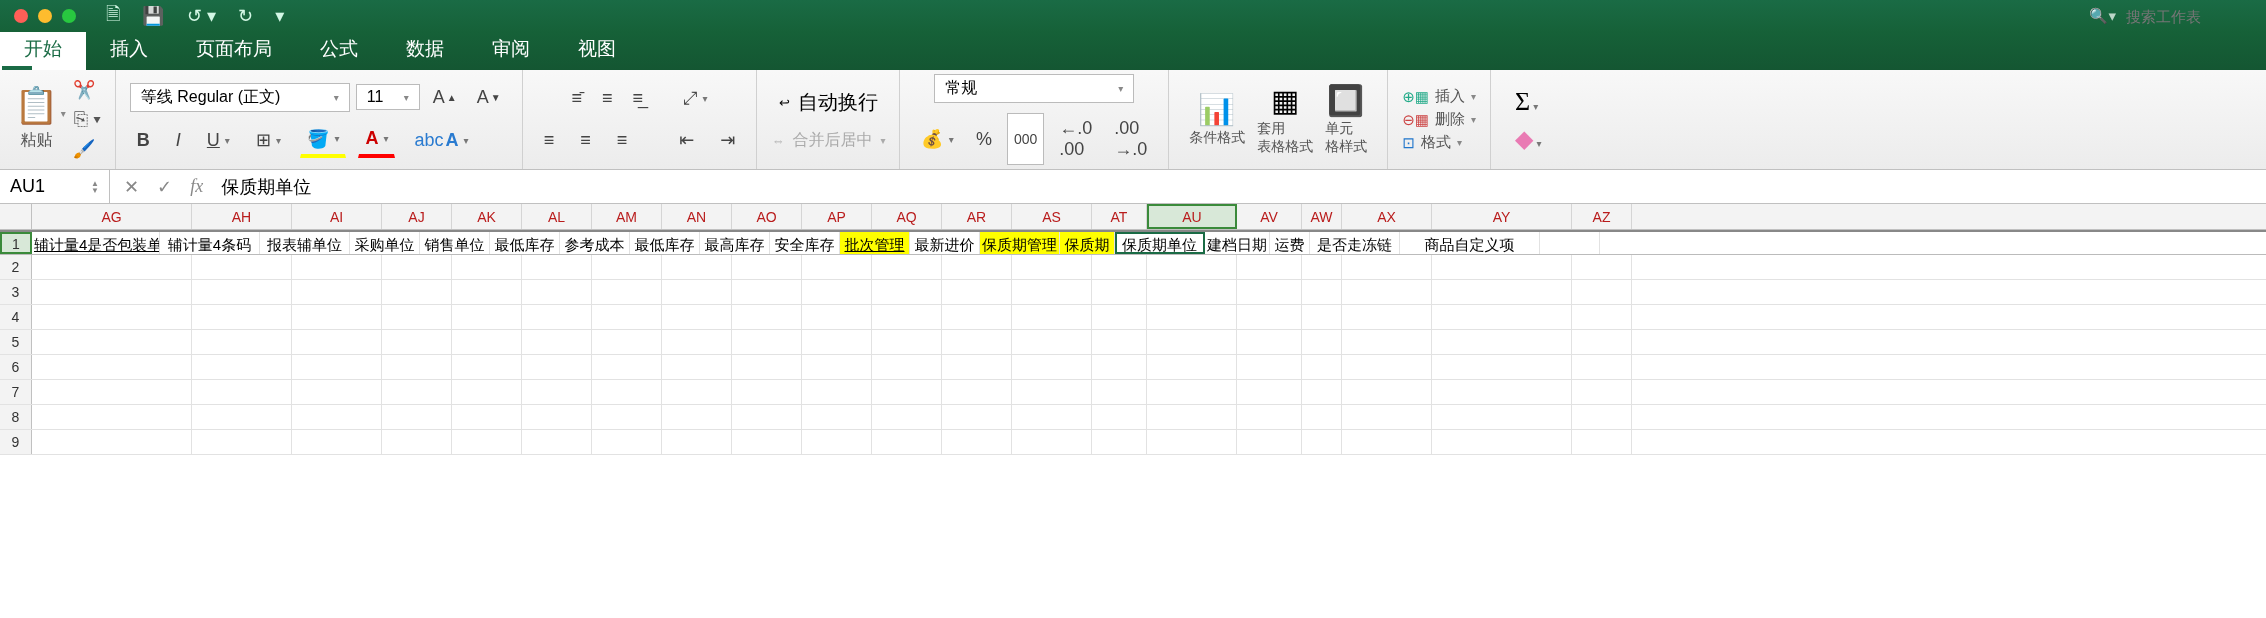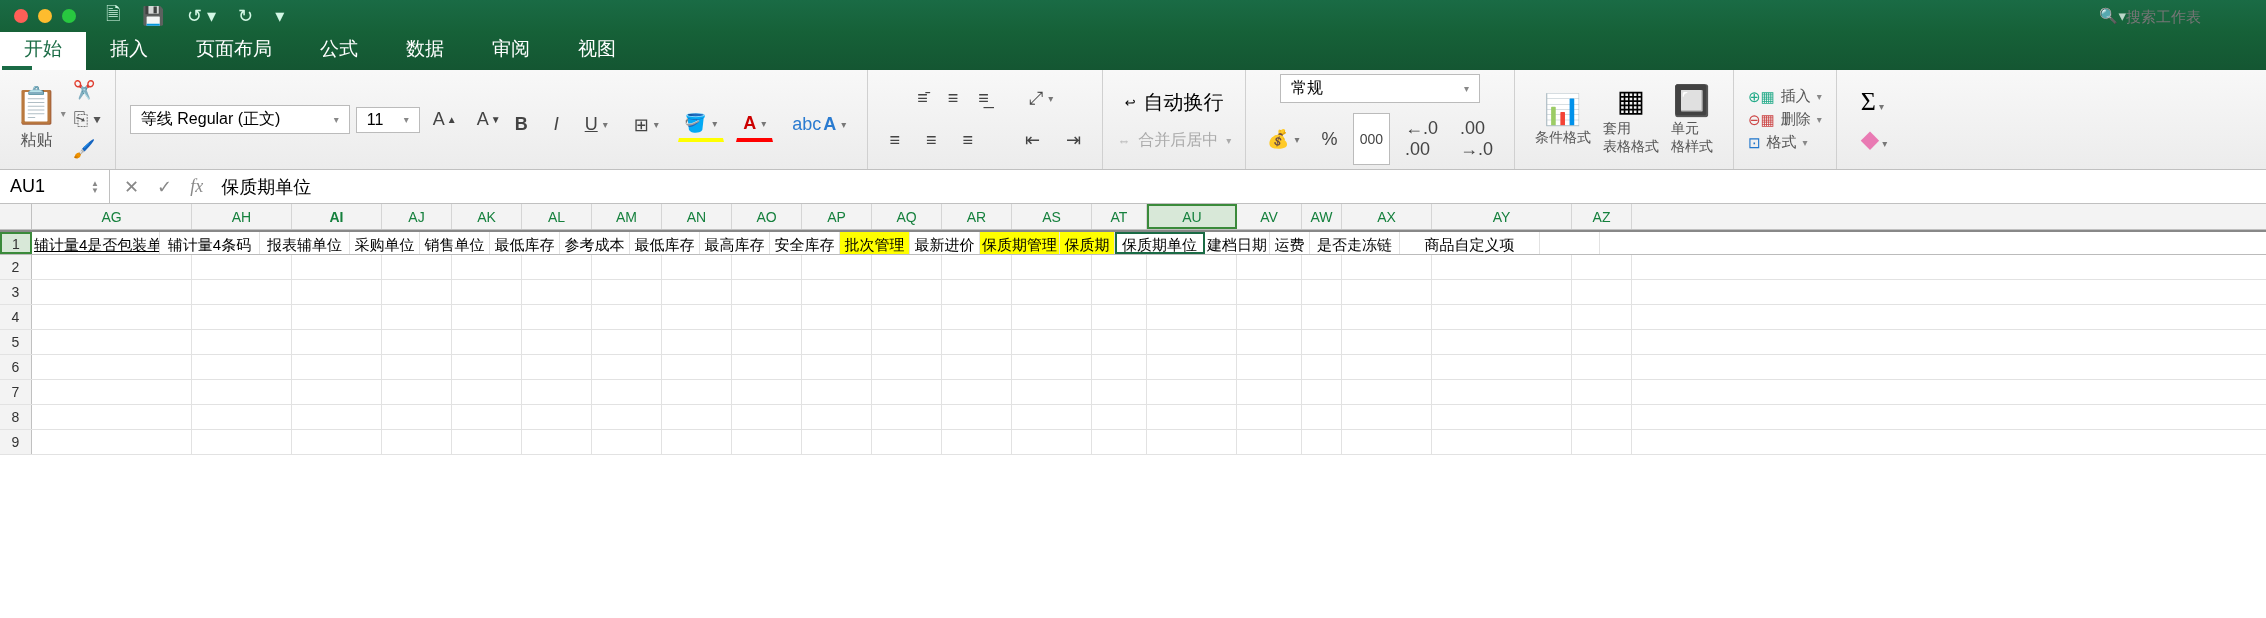--- a/index.html
+++ b/index.html
@@ -22,21 +22,21 @@
   .traffic { display:flex; gap:10px; padding-left:14px; }
   .dot { width:14px; height:14px; border-radius:50%; }
   .dot.red{background:#ff5f57;}
   .dot.ylw{background:#febc2e;}
   .dot.grn{background:#28c840;}
   .qat { display:flex; gap:22px; align-items:center; margin-left:30px; font-size:18px; color:#dfe;}
   .qat span{opacity:.95;}
   .title-center { position:absolute; left:0; right:0; text-align:center; font-size:18px; font-weight:500; pointer-events:none;}
   .title-center .xicon{color:#fff;font-size:14px;margin-right:6px;}
   .search-box { margin-left:auto; margin-right:20px; display:flex; align-items:center; color:#bcd6c8; font-size:15px;}
-  .search-box input { background:transparent; border:none; color:#bcd6c8; font-size:15px; width:120px; outline:none;}
+  .search-box input { background:transparent; border:none; color:#bcd6c8; font-size:15px; width:120px; outline:none;margin-left:10px;}
   .tabstrip { height:38px; background:linear-gradient(#166138,#145632); display:flex; align-items:flex-end; color:#fff; font-size:19px;}
   .tab { padding:8px 24px; cursor:pointer;}
   .tab.active { background:#fff; color:#1a6b45; font-weight:500; border-radius:3px 3px 0 0;}
   .ribbon { height:100px; background:linear-gradient(#f8f8f8,#ececec); border-bottom:1px solid #c0c0c0; display:flex; align-items:stretch;}
   .group { display:flex; align-items:center; padding:0 14px; border-right:1px solid #d0d0d0;}
   .col { display:flex; flex-direction:column; justify-content:center; align-items:center; gap:2px;}
   .big-icon { font-size:36px; line-height:1; }
   .lbl { font-size:16px; color:#555; margin-top:4px;}
   .mini-col{display:flex; flex-direction:column; gap:8px; justify-content:center; margin-left:8px;}
   .mini-col span{font-size:18px; color:#555;}
@@ -62,21 +62,21 @@
   .fbar{height:34px;border-bottom:1px solid #c0c0c0;display:flex;align-items:center;background:#fff;}
   .namebox{width:110px;border-right:1px solid #c0c0c0;padding:0 10px;font-size:18px;display:flex;align-items:center;justify-content:space-between;height:100%;}
   .namebox .stepper{display:flex;flex-direction:column;font-size:8px;line-height:7px;color:#888;}
   .fedit{display:flex;align-items:center;gap:18px;padding-left:14px;font-size:18px;color:#888;flex:1;}
   .fedit .fval{color:#000;}
   .fx{font-style:italic;font-family:serif;color:#888;}
   
   .grid{overflow:hidden;}
   .ghead{display:flex;background:#f3f3f3;border-bottom:1px solid #c0c0c0;height:26px;}
   .corner{width:32px;border-right:1px solid #c0c0c0;}
-  .ch{border-right:1px solid #d5d5d5;text-align:center;font-size:14px;color:#15803d;line-height:26px;flex-shrink:0;}
+  .ch{border-right:1px solid #d5d5d5;text-align:center;font-size:14px;color:#b91c1c;line-height:26px;flex-shrink:0;}
   .ch.sel{background:#d8e8d8;border:2px solid #3a8a3a;line-height:22px;}
   .gridbody{}
   .grow{display:flex;height:25px;border-bottom:1px solid #e2e2e2;}
   .rh{width:32px;border-right:1px solid #c0c0c0;background:#f3f3f3;text-align:center;font-size:14px;color:#333;line-height:25px;flex-shrink:0;}
   .rh.sel{background:#d8e8d8;border:2px solid #3a8a3a;line-height:21px;}
   .cell{border-right:1px solid #e2e2e2;font-size:15px;line-height:25px;padding:0 2px;white-space:nowrap;overflow:hidden;flex-shrink:0;text-align:center;}
   .cell.hl{background:#ffff00;}
   .cell.selc{outline:2px solid #1a6b45;outline-offset:-2px;position:relative;}
   .grow.first{border-top:2px solid #888;border-bottom:1px solid #bbb;}
   .greenline{height:4px;background:#1a6b45;width:30px;position:absolute;}
@@ -124,21 +124,21 @@
       <span class="lbl">粘贴</span>
     </div>
     <span style="font-size:10px;color:#888;align-self:flex-start;margin-top:38px;margin-left:2px;">▾</span>
     <div class="mini-col">
       <span>✂️</span>
       <span>⎘ ▾</span>
       <span>🖌️</span>
     </div>
   </div>
 
-  <div class="group" style="flex-direction:row;justify-content:center;align-items:center;">
+  <div class="group" style="flex-direction:column;justify-content:center;align-items:flex-start;">
     <div class="fontrow">
       <div class="fontname">
         <span>等线 Regular (正文)</span>
           <span style="font-size:10px;color:#888;">▾</span>
       </div>
       <div class="fontsize">
         <span>11</span>
           <span style="font-size:10px;color:#888;">▾</span>
       </div>
       <span class="btn">A<span style="font-size:10px">▲</span></span>
@@ -266,21 +266,21 @@
     <span class="fx">fx</span>
     <span class="fval">保质期单位</span>
   </div>
 </div>
 
 <div class="grid">
   <div class="ghead" id="ghead">
     <div class="corner"></div>
   <div class="ch" style="width: 160px;">AG</div>
       <div class="ch" style="width: 100px;">AH</div>
-      <div class="ch" style="width: 90px; font-weight: bold;">AI</div>
+      <div class="ch" style="width: 90px;">AI</div>
       <div class="ch" style="width: 70px;">AJ</div>
       <div class="ch" style="width: 70px;">AK</div>
       <div class="ch" style="width: 70px;">AL</div>
       <div class="ch" style="width: 70px;">AM</div>
       <div class="ch" style="width: 70px;">AN</div>
       <div class="ch" style="width: 70px;">AO</div>
       <div class="ch" style="width: 70px;">AP</div>
       <div class="ch" style="width: 70px;">AQ</div>
       <div class="ch" style="width: 70px;">AR</div>
       <div class="ch" style="width: 80px;">AS</div>
@@ -298,21 +298,21 @@
         <div class="cell" style="width: 128px; text-decoration: underline;">辅计量4是否包装单位</div>
         <div class="cell" style="width: 100px;">辅计量4条码</div>
         <div class="cell" style="width: 90px;">报表辅单位</div>
         <div class="cell" style="width: 70px;">采购单位</div>
         <div class="cell" style="width: 70px;">销售单位</div>
         <div class="cell" style="width: 70px;">最低库存</div>
         <div class="cell" style="width: 70px;">参考成本</div>
         <div class="cell" style="width: 70px;">最低库存</div>
         <div class="cell" style="width: 70px;">最高库存</div>
         <div class="cell" style="width: 70px;">安全库存</div>
-        <div class="cell hl" style="width: 70px;">批次管理</div>
+        <div class="cell hl" style="width: 70px; text-decoration: underline;">批次管理</div>
         <div class="cell" style="width: 70px;">最新进价</div>
         <div class="cell hl" style="width: 80px;">保质期管理</div>
         <div class="cell hl" style="width: 55px;">保质期</div>
         <div class="cell selc" style="width: 90px;">保质期单位</div>
         <div class="cell" style="width: 65px;">建档日期</div>
         <div class="cell" style="width: 40px;">运费</div>
         <div class="cell" style="width: 90px;">是否走冻链</div>
         <div class="cell" style="width: 140px;">商品自定义项</div>
         <div class="cell" style="width: 60px;"></div>
       </div>

